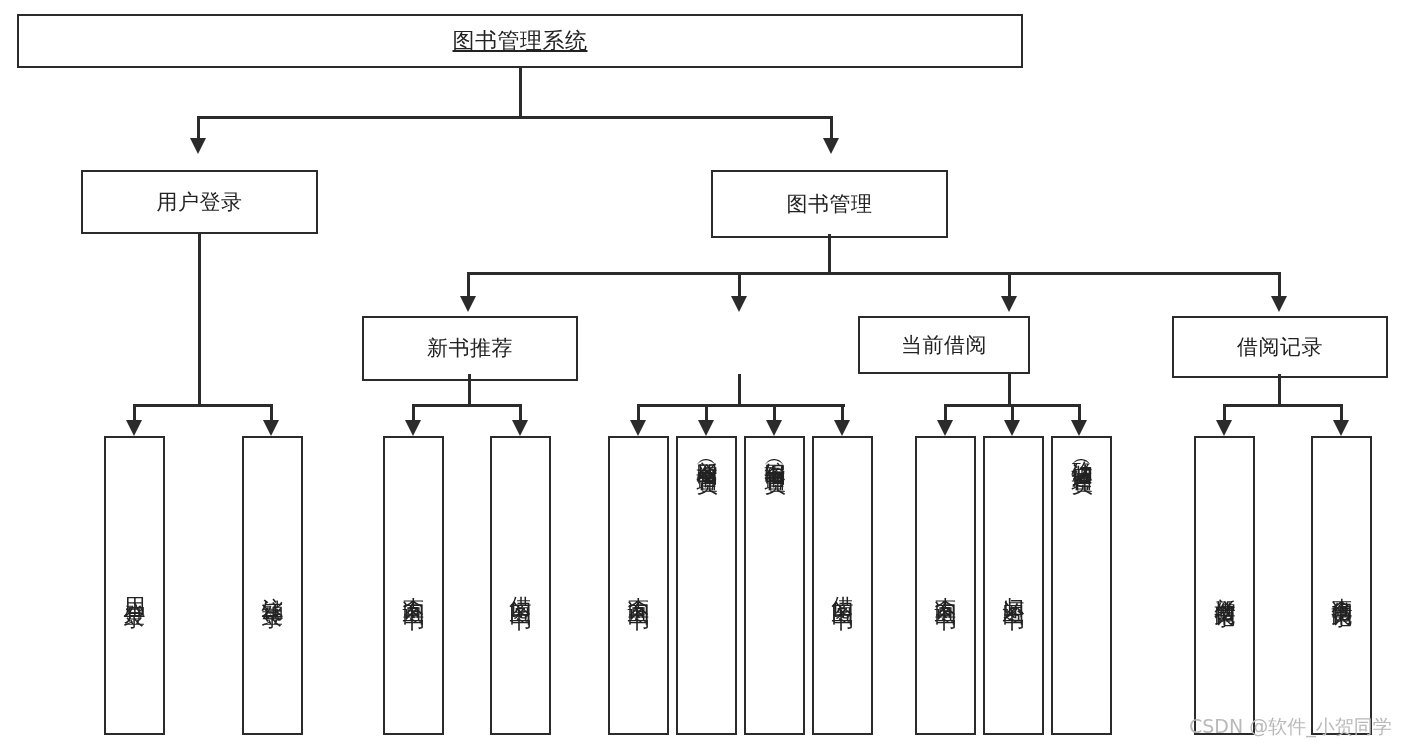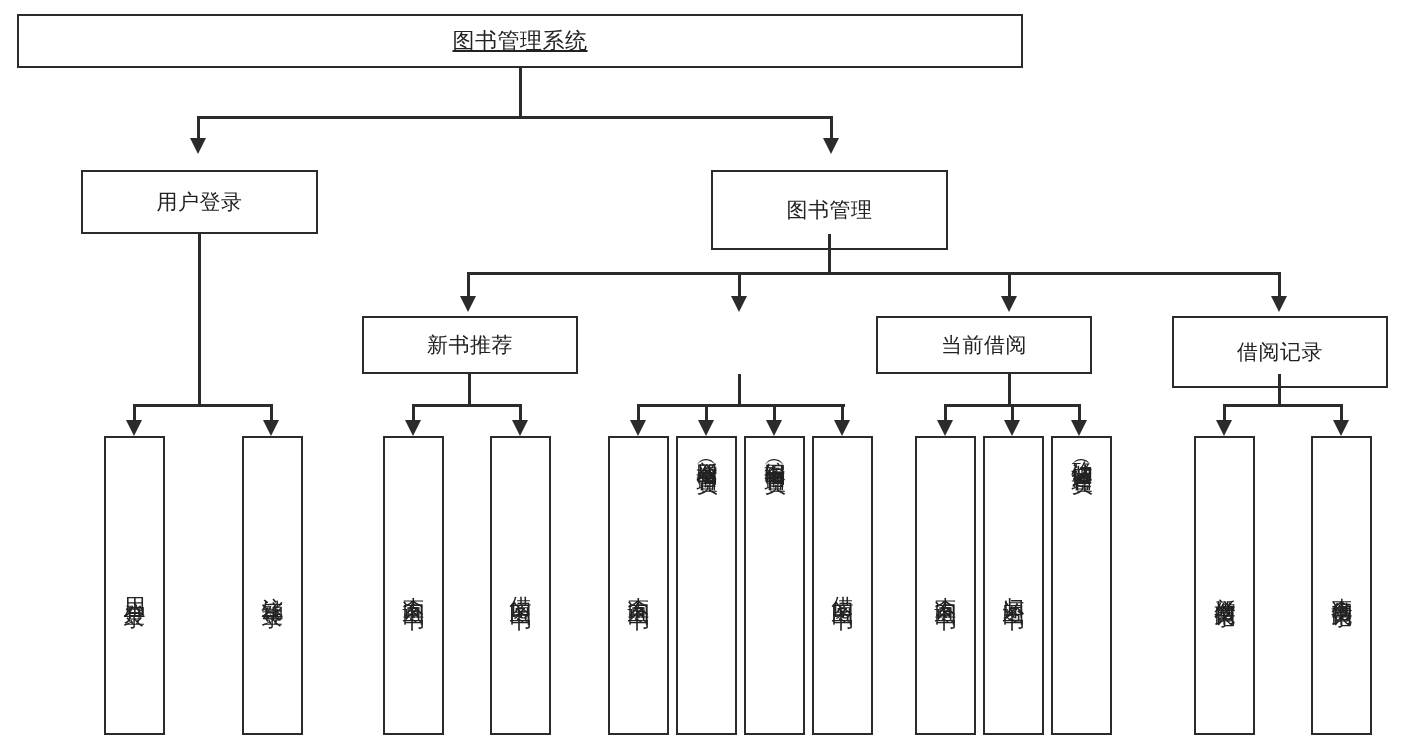--- a/index.html
+++ b/index.html
@@ -106,21 +106,21 @@
   <div class="ln v" style="left:197px; top:116px; width:3px; height:24px;"></div>
   <div class="arrow" style="left:190px; top:138px;"></div>
 
   <div class="ln v" style="left:830px; top:116px; width:3px; height:24px;"></div>
   <div class="arrow" style="left:823px; top:138px;"></div>
 
   <div class="node horiz" style="left:81px; top:170px; width:237px; height:64px;">
     <span class="label">用户登录</span>
   </div>
 
-  <div class="node horiz" style="left:711px; top:170px; width:237px; height:80px;">
+  <div class="node horiz" style="left:711px; top:170px; width:237px; height:68px;">
     <span class="label">图书管理</span>
   </div>
 
   <div class="ln v" style="left:198px; top:234px; width:3px; height:172px;"></div>
   <div class="ln h" style="left:133px; top:404px; width:140px; height:3px;"></div>
   <div class="ln v" style="left:133px; top:404px; width:3px; height:18px;"></div>
   <div class="arrow" style="left:126px; top:420px;"></div>
   <div class="ln v" style="left:270px; top:404px; width:3px; height:18px;"></div>
   <div class="arrow" style="left:263px; top:420px;"></div>
 
@@ -128,27 +128,27 @@
   <div class="ln h" style="left:467px; top:272px; width:814px; height:3px;"></div>
   <div class="ln v" style="left:467px; top:272px; width:3px; height:26px;"></div>
   <div class="arrow" style="left:460px; top:296px;"></div>
   <div class="ln v" style="left:738px; top:272px; width:3px; height:26px;"></div>
   <div class="arrow" style="left:731px; top:296px;"></div>
   <div class="ln v" style="left:1008px; top:272px; width:3px; height:26px;"></div>
   <div class="arrow" style="left:1001px; top:296px;"></div>
   <div class="ln v" style="left:1278px; top:272px; width:3px; height:26px;"></div>
   <div class="arrow" style="left:1271px; top:296px;"></div>
 
-  <div class="node horiz" style="left:362px; top:316px; width:216px; height:58px;">
+  <div class="node horiz" style="left:362px; top:316px; width:216px; height:65px;">
     <span class="label">新书推荐</span>
   </div>
-  <div class="node horiz" style="left:876px; top:316px; width:216px; height:58px;">
+  <div class="node horiz" style="left:858px; top:316px; width:172px; height:58px;">
     <span class="label">当前借阅</span>
   </div>
-  <div class="node horiz" style="left:1172px; top:316px; width:216px; height:72px;">
+  <div class="node horiz" style="left:1172px; top:316px; width:216px; height:62px;">
     <span class="label">借阅记录</span>
   </div>
 
   <div class="ln v" style="left:468px; top:374px; width:3px; height:32px;"></div>
   <div class="ln h" style="left:412px; top:404px; width:110px; height:3px;"></div>
   <div class="ln v" style="left:412px; top:404px; width:3px; height:18px;"></div>
   <div class="arrow" style="left:405px; top:420px;"></div>
   <div class="ln v" style="left:519px; top:404px; width:3px; height:18px;"></div>
   <div class="arrow" style="left:512px; top:420px;"></div>
 
@@ -216,14 +216,15 @@
     <span class="label">确认归还（管理员）</span>
   </div>
 
   <div class="node vert tall" style="left:1194px; top:436px; width:61px; height:299px;">
     <span class="label">新增借阅记录</span>
   </div>
   <div class="node vert tall" style="left:1311px; top:436px; width:61px; height:299px;">
     <span class="label">查询借阅记录</span>
   </div>
 
+  <div id="watermark" style="left:1189px; top:714px;">CSDN @软件_小贺同学</div>
 
 </div>
 
 </body></html>

